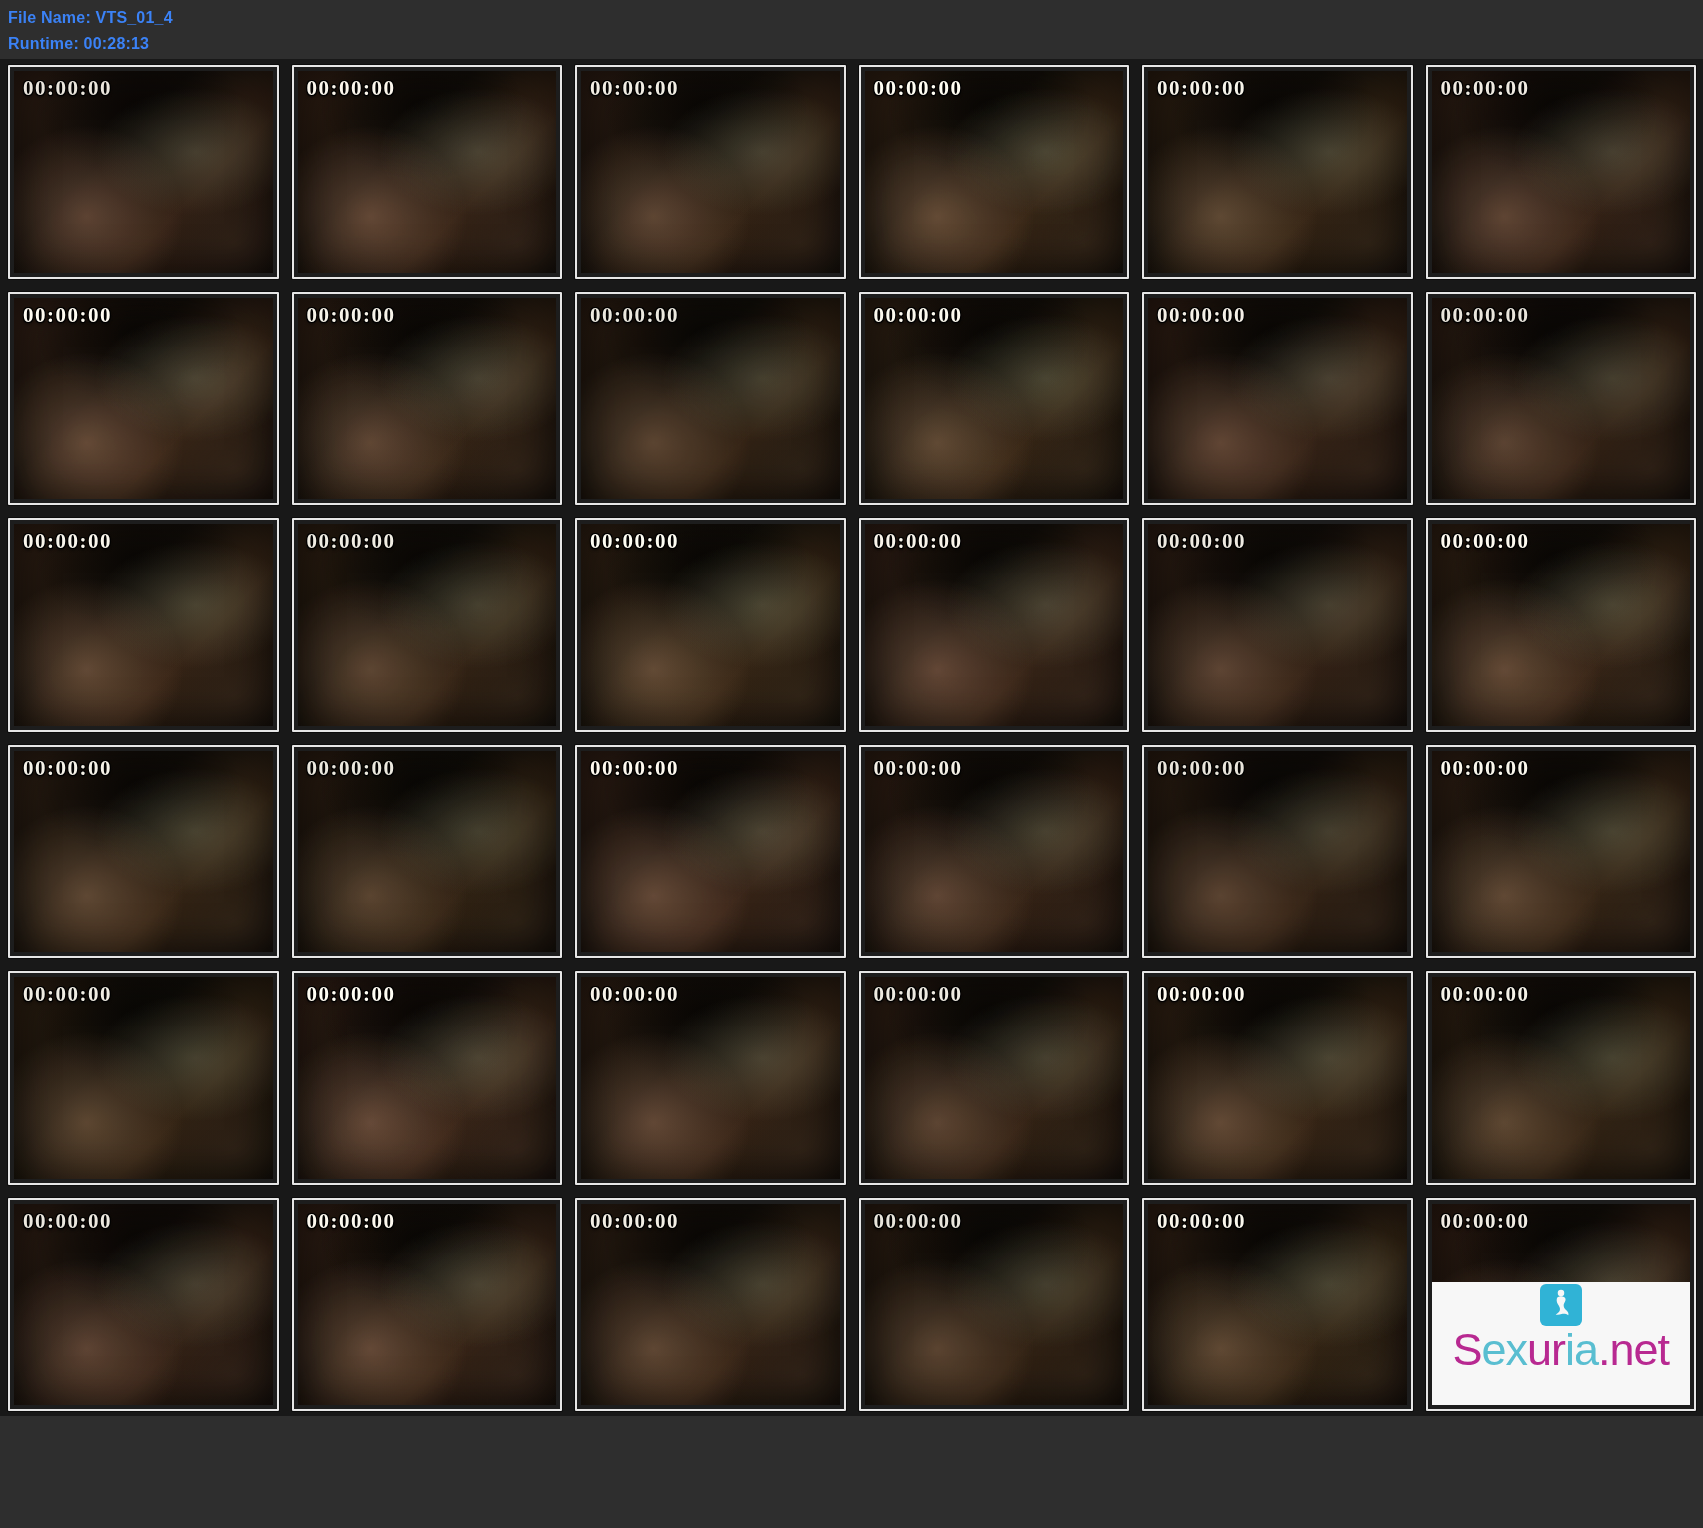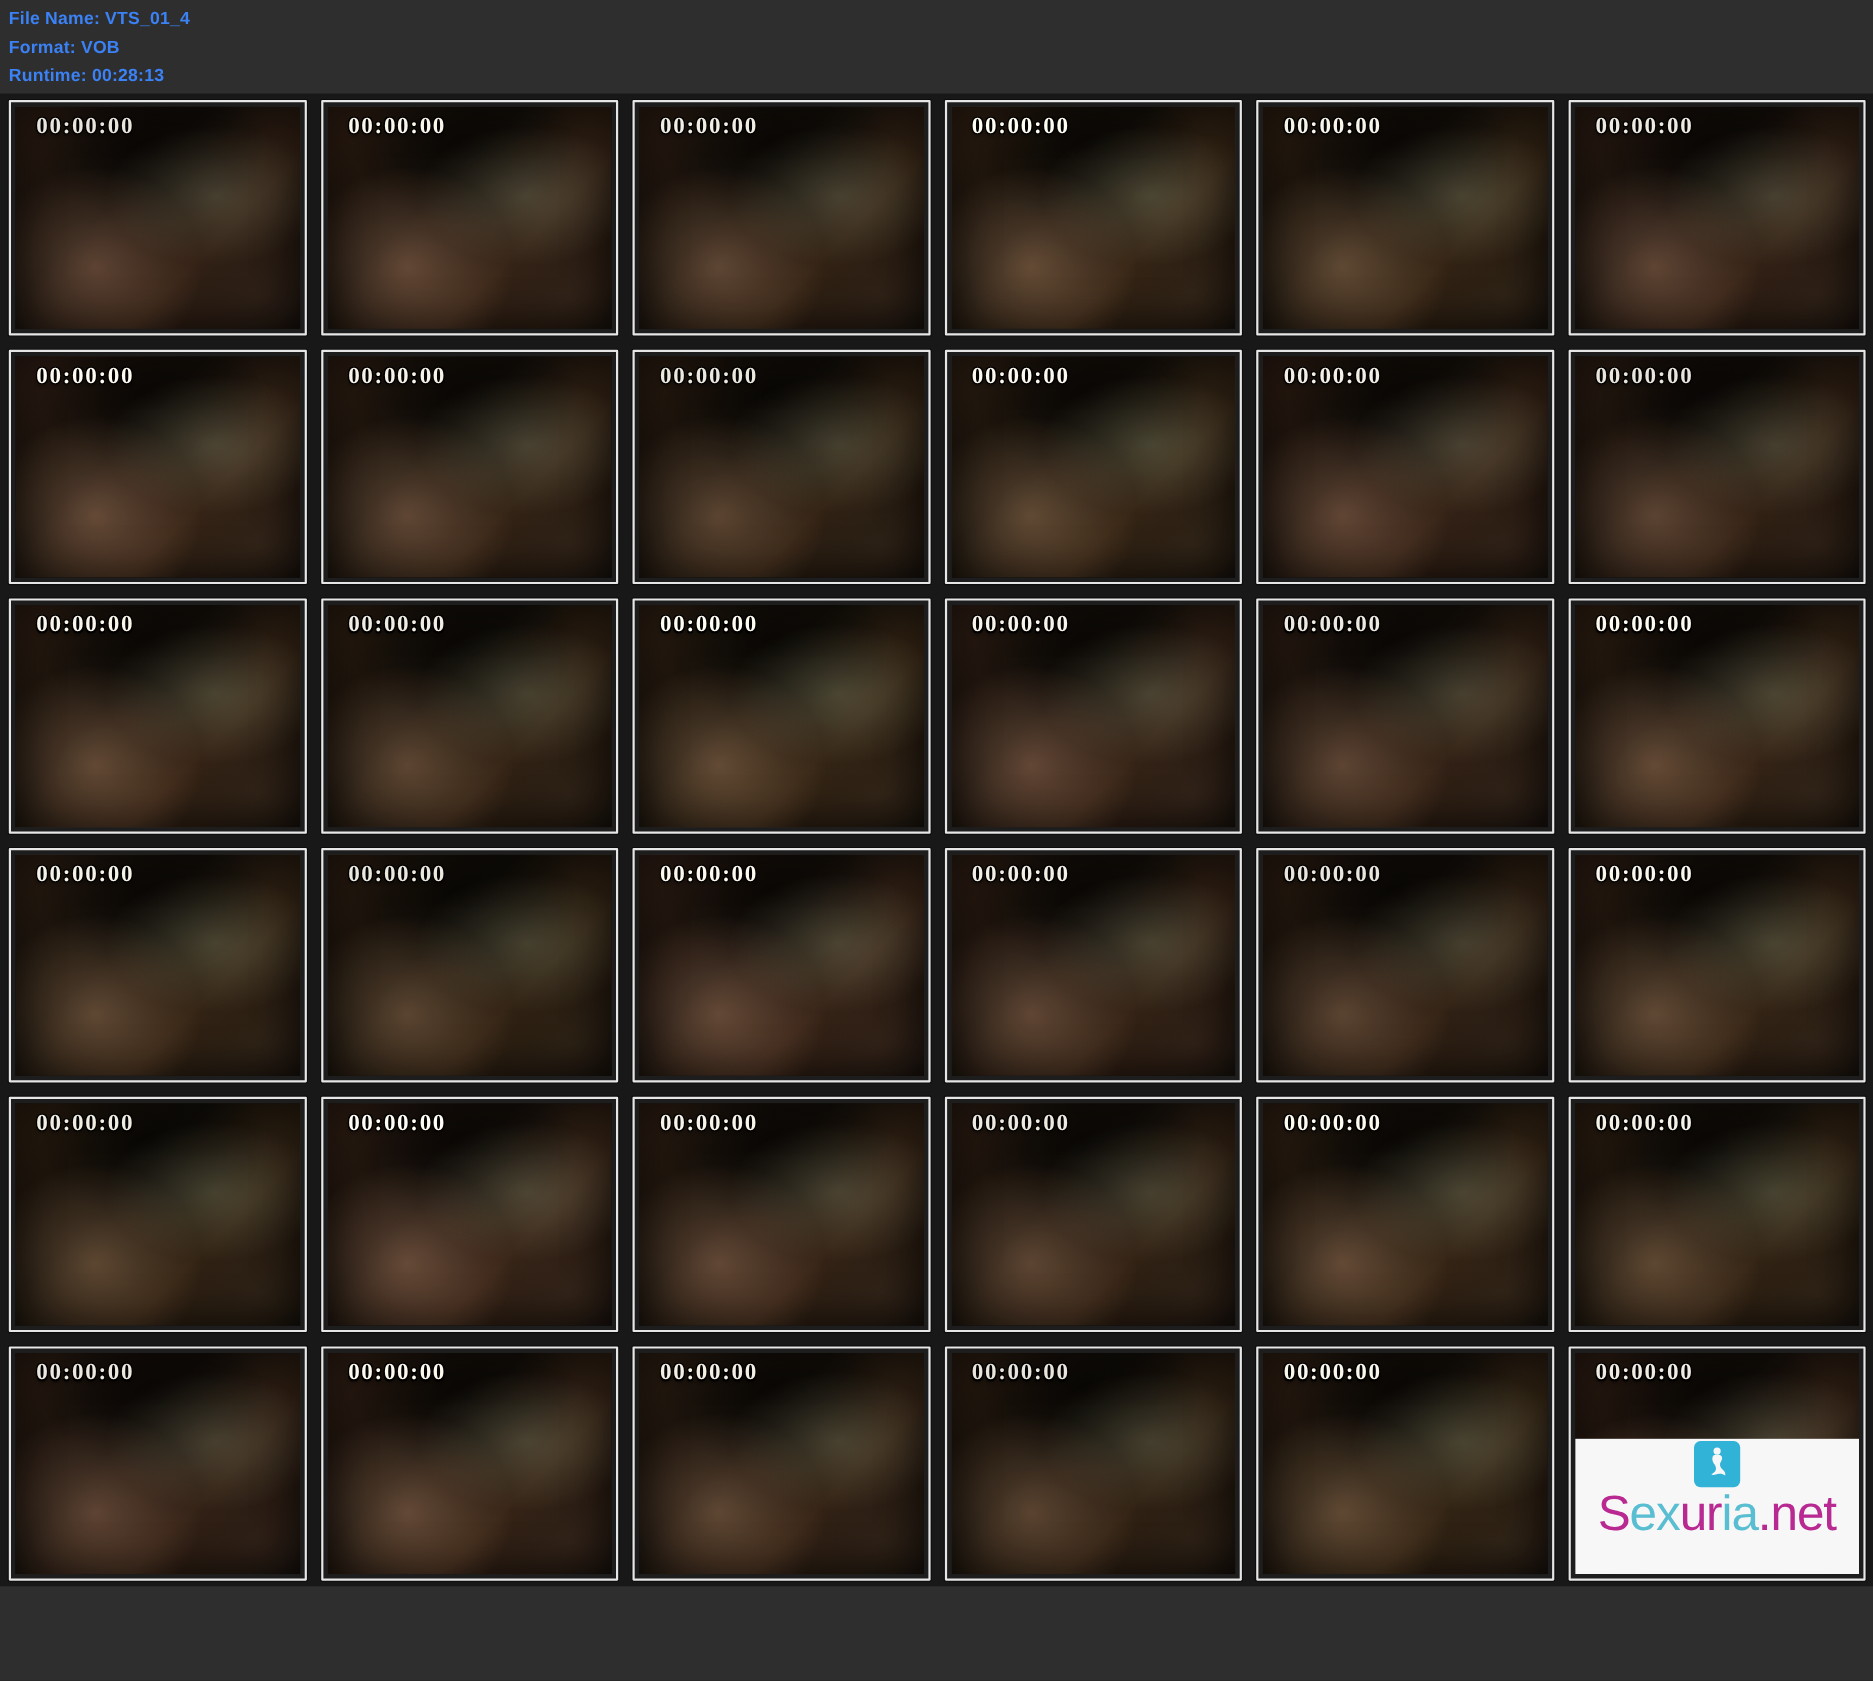--- a/index.html
+++ b/index.html
@@ -53,21 +53,21 @@
     background:
       radial-gradient(ellipse 55% 45% at 70% 40%, rgba(128,128,100,0.40), transparent 70%),
       radial-gradient(ellipse 50% 60% at 28% 72%, rgba(150,112,84,0.55), transparent 75%),
       radial-gradient(ellipse 55% 50% at 48% 18%, rgba(8,6,4,0.92), transparent 72%),
       radial-gradient(ellipse 40% 40% at 85% 85%, rgba(60,44,30,0.6), transparent 75%),
       linear-gradient(135deg,#2a1b11 0%,#15100a 38%,#332214 66%,#0e0a07 100%);
     box-shadow:inset 0 0 40px rgba(0,0,0,0.55);
   }
   .timestamp{
     position:absolute;
-    top:5px;left:19px;
+    top:5px;left:9px;
     font-family:"Liberation Serif",serif;
     font-weight:bold;
     font-size:21px;
     letter-spacing:1.5px;
     color:#f8f4ea;
     text-shadow:
       -1px -1px 0 #000, 1px -1px 0 #000,
       -1px  1px 0 #000, 1px  1px 0 #000,
        0 2px 3px rgba(0,0,0,0.8);
   }
@@ -101,21 +101,20 @@
     letter-spacing:-1px;
     margin-top:1px;
     white-space:nowrap;
   }
 </style>
 </head>
 <body>
 
 <div class="meta-header">
   <div class="meta-line">File Name: VTS_01_4</div>
-  <div class="meta-line">Format: VOB</div>
   <div class="meta-line">Runtime: 00:28:13</div>
 </div>
 
 <div class="sheet">
     <div class="cell">
       <div class="photo" style="filter: brightness(0.94) hue-rotate(-4deg);">
         <span class="timestamp">00:00:00</span>
       </div>
     </div>
     <div class="cell">

